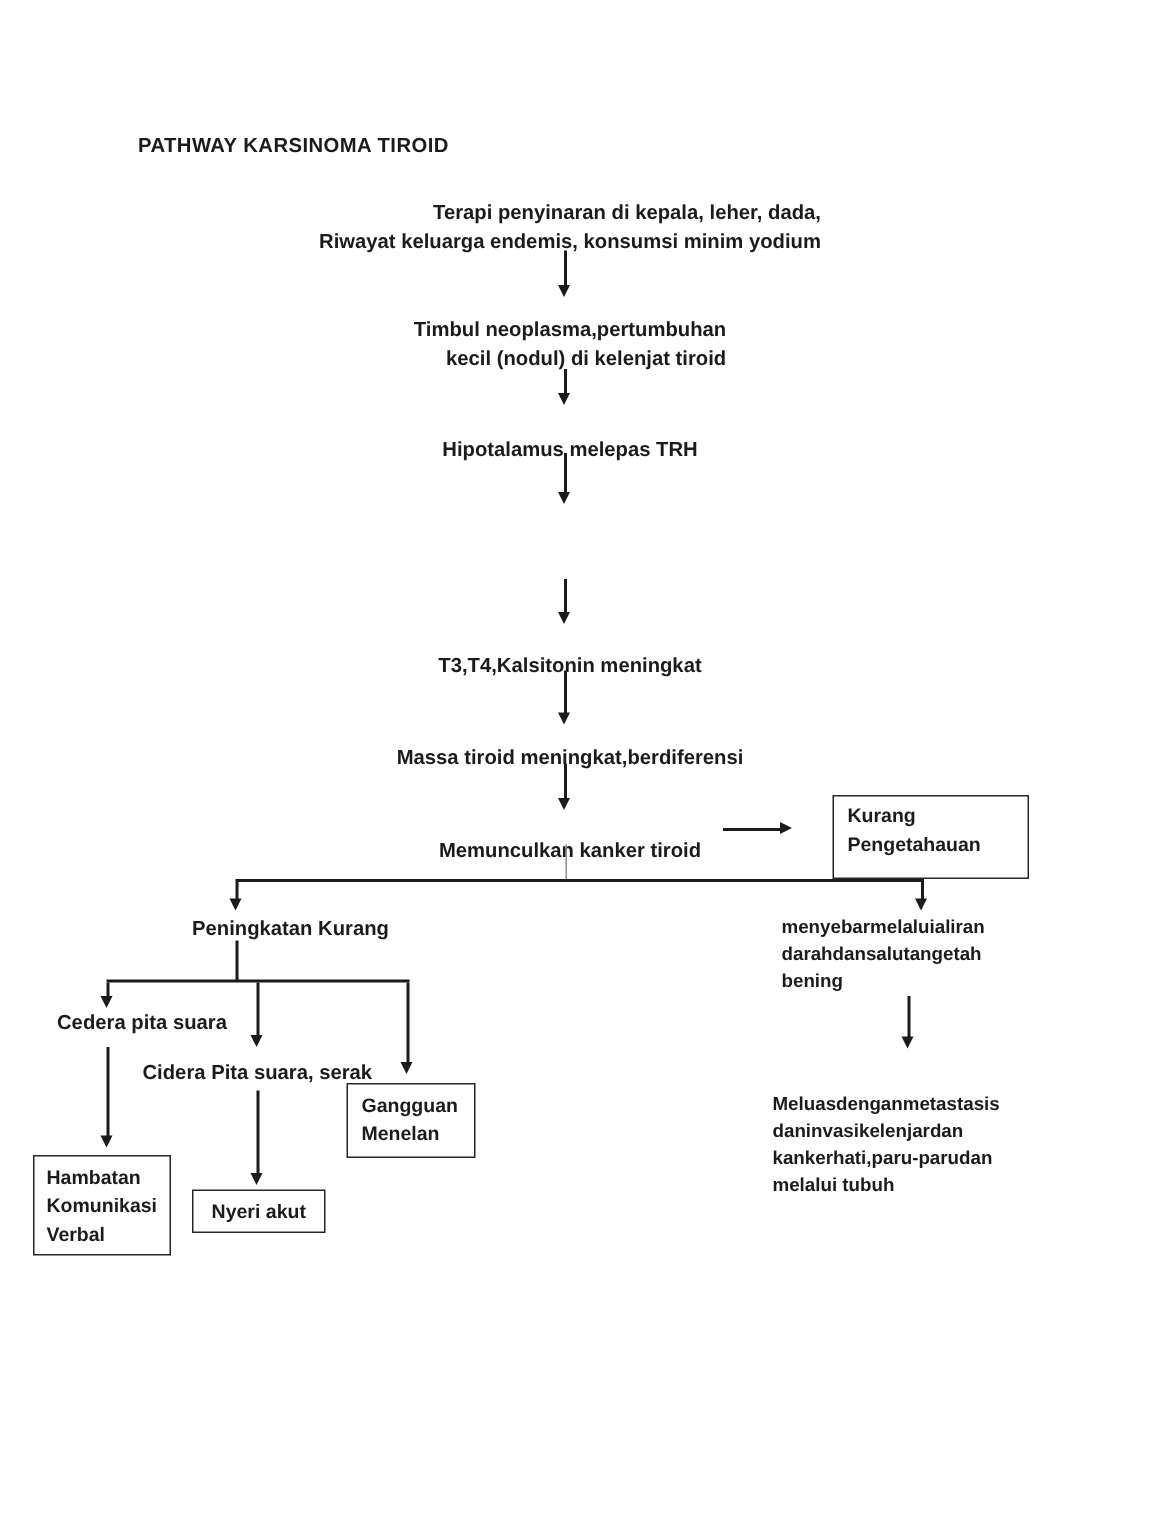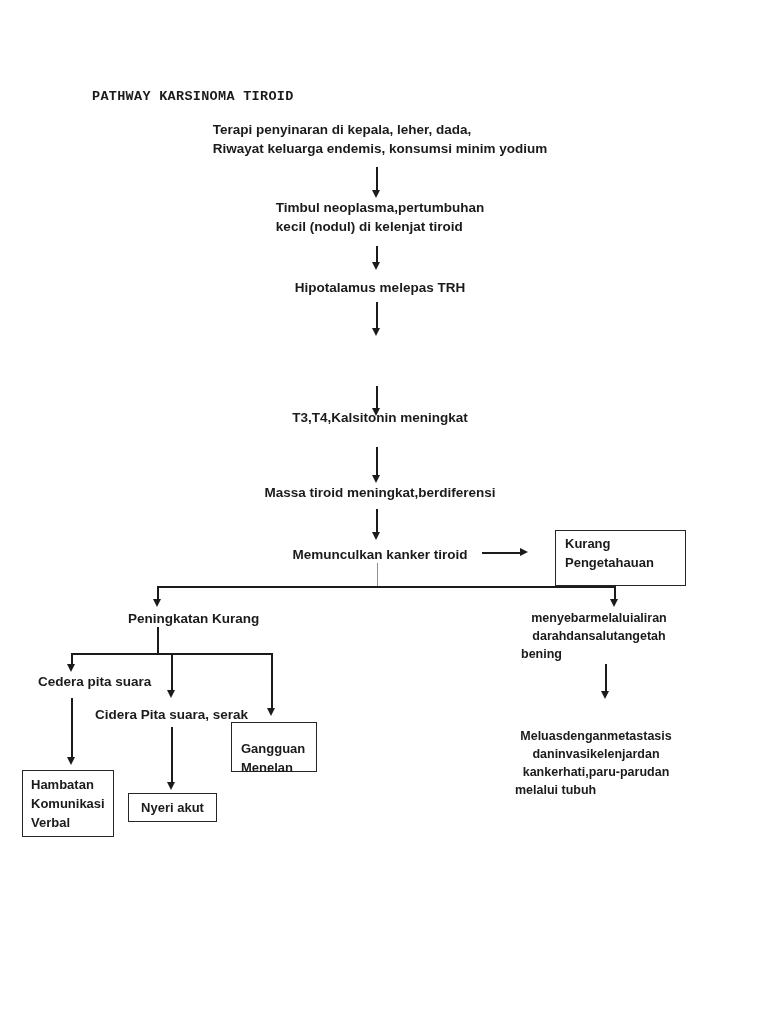--- a/index.html
+++ b/index.html
@@ -1,22 +1,22 @@
 <!DOCTYPE html>
 <html><head>
 <meta charset="utf-8">
 <style>
   html,body{margin:0;padding:0;background:#ffffff;}
   .page{
     position:relative;width:768px;height:1024px;background:#ffffff;overflow:hidden;
     font-family:"Liberation Sans","DejaVu Sans",sans-serif;
     font-weight:bold;color:#1b1b1b;font-size:13.5px;line-height:19px;
   }
-  .title{position:absolute;letter-spacing:.3px;white-space:pre;font-family:Liberation Mono, monospace;}
-  .node{position:absolute;transform:translateX(-50%);text-align:left;white-space:pre;}
+  .title{position:absolute;letter-spacing:.3px;white-space:pre;}
+  .node{position:absolute;transform:translateX(-50%);text-align:right;white-space:pre;margin-top:12px;}
   .label{position:absolute;white-space:pre;}
   .box{
     position:absolute;border:1.5px solid #262626;box-sizing:border-box;
     white-space:pre;font-size:13px;line-height:19px;background:#fff;
   }
   .box.center{display:flex;align-items:center;justify-content:center;}
   
   .av{position:absolute;width:9px;}
   .av::before{content:"";position:absolute;left:3.5px;top:0;bottom:7px;width:2px;background:#1b1b1b;}
   .av::after{content:"";position:absolute;left:0;bottom:0;width:0;height:0;
@@ -24,21 +24,21 @@
   
   .ah{position:absolute;height:9px;}
   .ah::before{content:"";position:absolute;top:3.5px;left:0;right:7px;height:2px;background:#1b1b1b;}
   .ah::after{content:"";position:absolute;top:0;right:0;width:0;height:0;
     border-top:4.5px solid transparent;border-bottom:4.5px solid transparent;border-left:8px solid #1b1b1b;}
   .hline{position:absolute;height:2px;background:#1b1b1b;}
   .vline{position:absolute;width:2px;background:#1b1b1b;}
   .gline{position:absolute;width:1px;background:#8f8f8f;}
   
   .jpara{position:absolute;font-size:12.5px;line-height:18px;}
-  .jline{display:flex;justify-content:center;height:18px;}
+  .jline{display:flex;justify-content:flex-start;height:18px;}
   .jlast{height:18px;white-space:pre;}
 </style>
 </head>
 <body>
 
 <div class="page">
 
   <div class="title" style="left:92px;top:87px;">PATHWAY KARSINOMA TIROID</div>
 
   <div class="node" style="left:380px;top:120px;">Terapi penyinaran di kepala, leher, dada,
@@ -47,21 +47,21 @@
 
   <div class="node" style="left:380px;top:198px;">Timbul neoplasma,pertumbuhan
 kecil (nodul) di kelenjat tiroid</div>
   <div class="av" style="left:372px;top:246px;height:24px;"></div>
 
   <div class="node" style="left:380px;top:278px;">Hipotalamus melepas TRH</div>
   <div class="av" style="left:372px;top:302px;height:34px;"></div>
 
   <div class="av" style="left:372px;top:386px;height:30px;"></div>
 
-  <div class="node" style="left:380px;top:408px;">T3,T4,Kalsitonin meningkat</div>
+  <div class="node" style="left:380px;top:422px;">T3,T4,Kalsitonin meningkat</div>
   <div class="av" style="left:372px;top:447px;height:36px;"></div>
 
   <div class="node" style="left:380px;top:483px;">Massa tiroid meningkat,berdiferensi</div>
   <div class="av" style="left:372px;top:509px;height:31px;"></div>
 
   <div class="node" style="left:380px;top:545px;">Memunculkan kanker tiroid</div>
 
   <div class="ah" style="left:482px;top:548px;width:46px;"></div>
   <div class="box" style="left:555px;top:530px;width:131px;height:56px;padding:3px 9px;">Kurang
 Pengetahauan</div>
@@ -77,21 +77,21 @@
   <div class="av" style="left:67px;top:655px;height:17px;"></div>
   <div class="av" style="left:167px;top:655px;height:43px;"></div>
   <div class="av" style="left:267px;top:655px;height:61px;"></div>
 
   <div class="label" style="left:38px;top:672px;">Cedera pita suara</div>
   <div class="label" style="left:95px;top:705px;">Cidera Pita suara, serak</div>
 
   <div class="av" style="left:67px;top:698px;height:67px;"></div>
   <div class="av" style="left:167px;top:727px;height:63px;"></div>
 
-  <div class="box" style="left:231px;top:722px;width:86px;height:50px;padding:16px 9px;">Gangguan
+  <div class="box" style="left:231px;top:722px;width:86px;height:50px;padding:4px 9px;">Gangguan
 Menelan</div>
   <div class="box" style="left:22px;top:770px;width:92px;height:67px;padding:4px 8px;">Hambatan
 Komunikasi
 Verbal</div>
   <div class="box center" style="left:128px;top:793px;width:89px;height:29px;">Nyeri akut</div>
 
   <div class="jpara" style="left:521px;top:609px;width:156px;">
     <div class="jline">
         <span>menyebar</span>
         <span>melalui</span>

